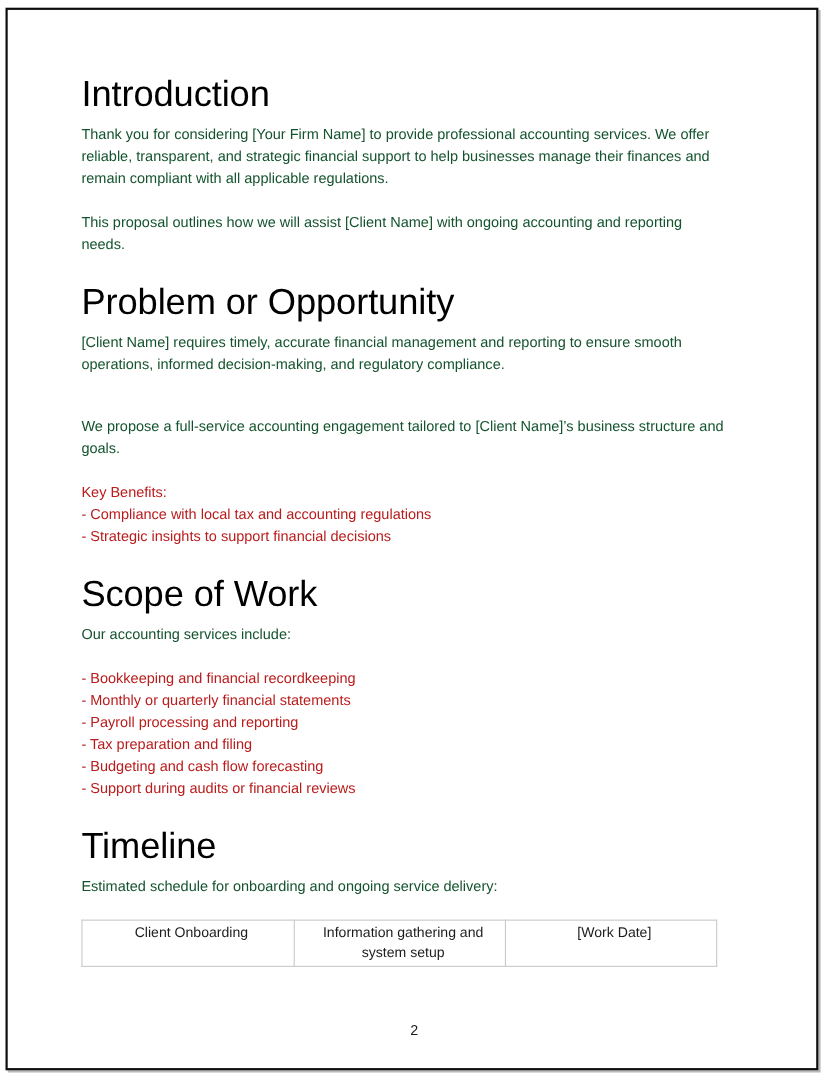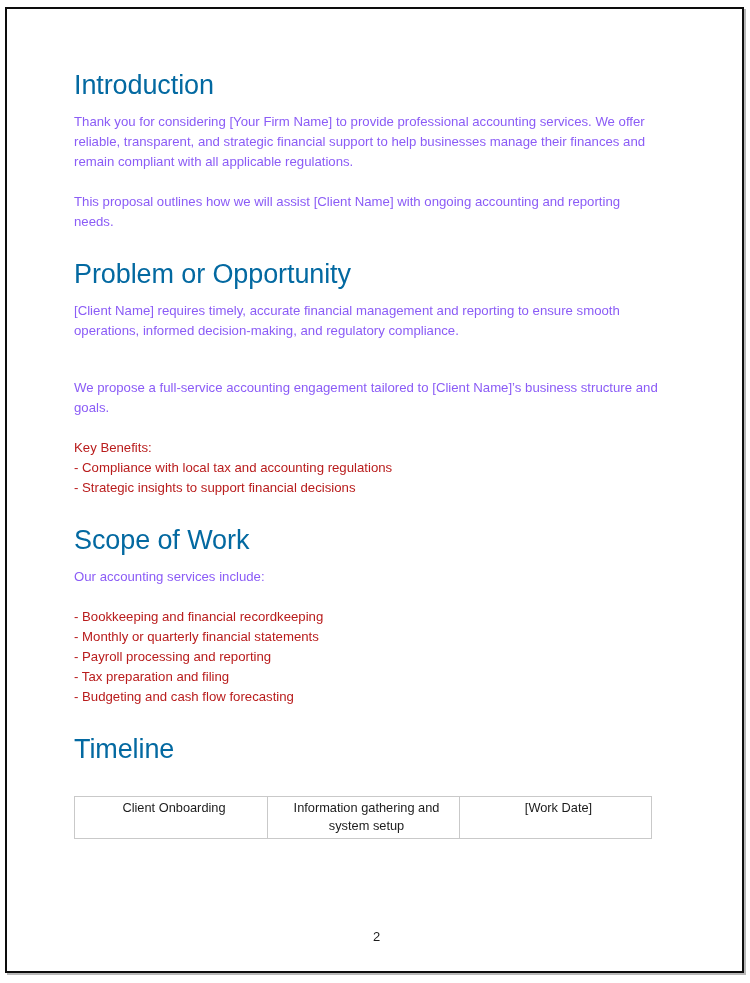--- a/index.html
+++ b/index.html
@@ -25,32 +25,32 @@
     box-shadow: 2px 2px 0 0 #b8b8b8;
   }
   .page-body {
     position: absolute;
     left: 67px;
     top: 60px;
     width: 588px;
   }
   h1.section-heading {
     font-family: "Liberation Sans", sans-serif;
-    font-size: 27px;
+    font-size: 33px;
     font-weight: 400;
-    color: #0369a1;
+    color: #000000;
     margin: 0;
     padding: 0;
     line-height: 32px;
     letter-spacing: -0.1px;
   }
   .para {
     font-size: 13.2px;
     line-height: 20px;
-    color: #8b5cf6;
+    color: #14532d;
     margin: 0;
     padding: 0;
     text-align: left;
   }
   .gap-sm { height: 11px; }
   .gap-md { height: 20px; }
   .gap-lg { height: 26px; }
   .gap-blank { height: 20px; }
   .list-line {
     font-size: 13.2px;
@@ -117,25 +117,27 @@
 
     <h1 class="section-heading">Scope of Work</h1>
     <div class="gap-sm"></div>
     <p class="para">Our accounting services include:</p>
     <div class="gap-blank"></div>
     <div class="list-line">- Bookkeeping and financial recordkeeping</div>
     <div class="list-line">- Monthly or quarterly financial statements</div>
     <div class="list-line">- Payroll processing and reporting</div>
     <div class="list-line">- Tax preparation and filing</div>
     <div class="list-line">- Budgeting and cash flow forecasting</div>
+    <div class="list-line">- Support during audits or financial reviews</div>
 
     <div class="gap-lg"></div>
 
     <h1 class="section-heading">Timeline</h1>
     <div class="gap-sm"></div>
+    <p class="para">Estimated schedule for onboarding and ongoing service delivery:</p>
     <div class="gap-md"></div>
 
     <table class="timeline-table">
       <tbody>
         <tr>
           <td class="col-a body-cell">Client Onboarding</td>
           <td class="col-b body-cell">Information gathering and system setup</td>
           <td class="col-c body-cell">[Work Date]</td>
         </tr>
       </tbody>

